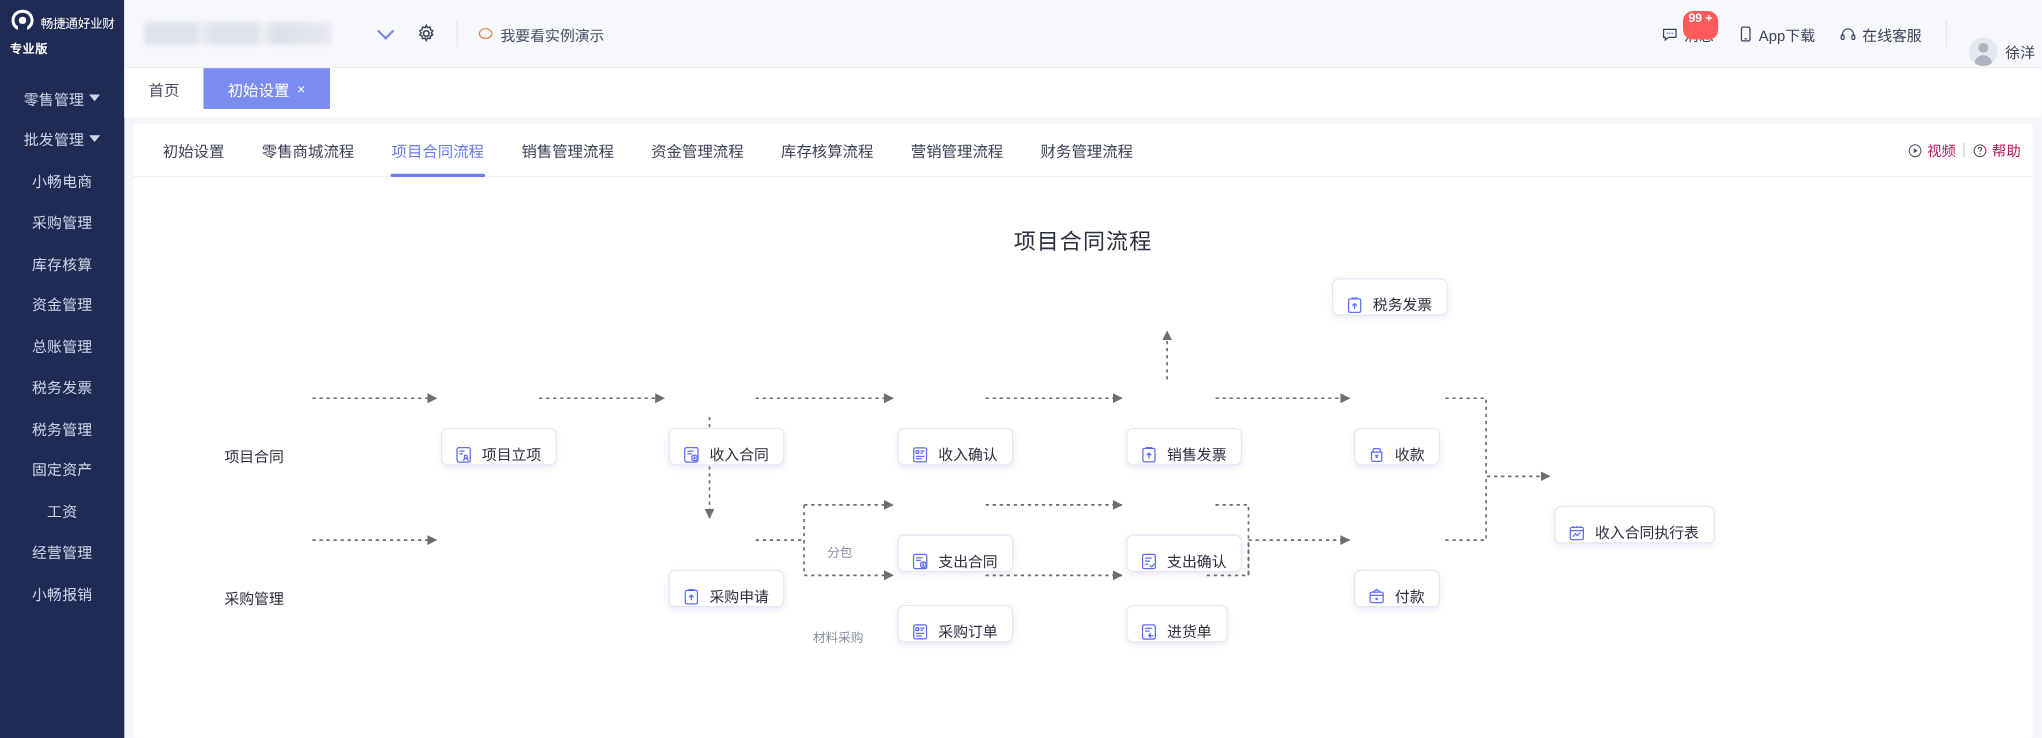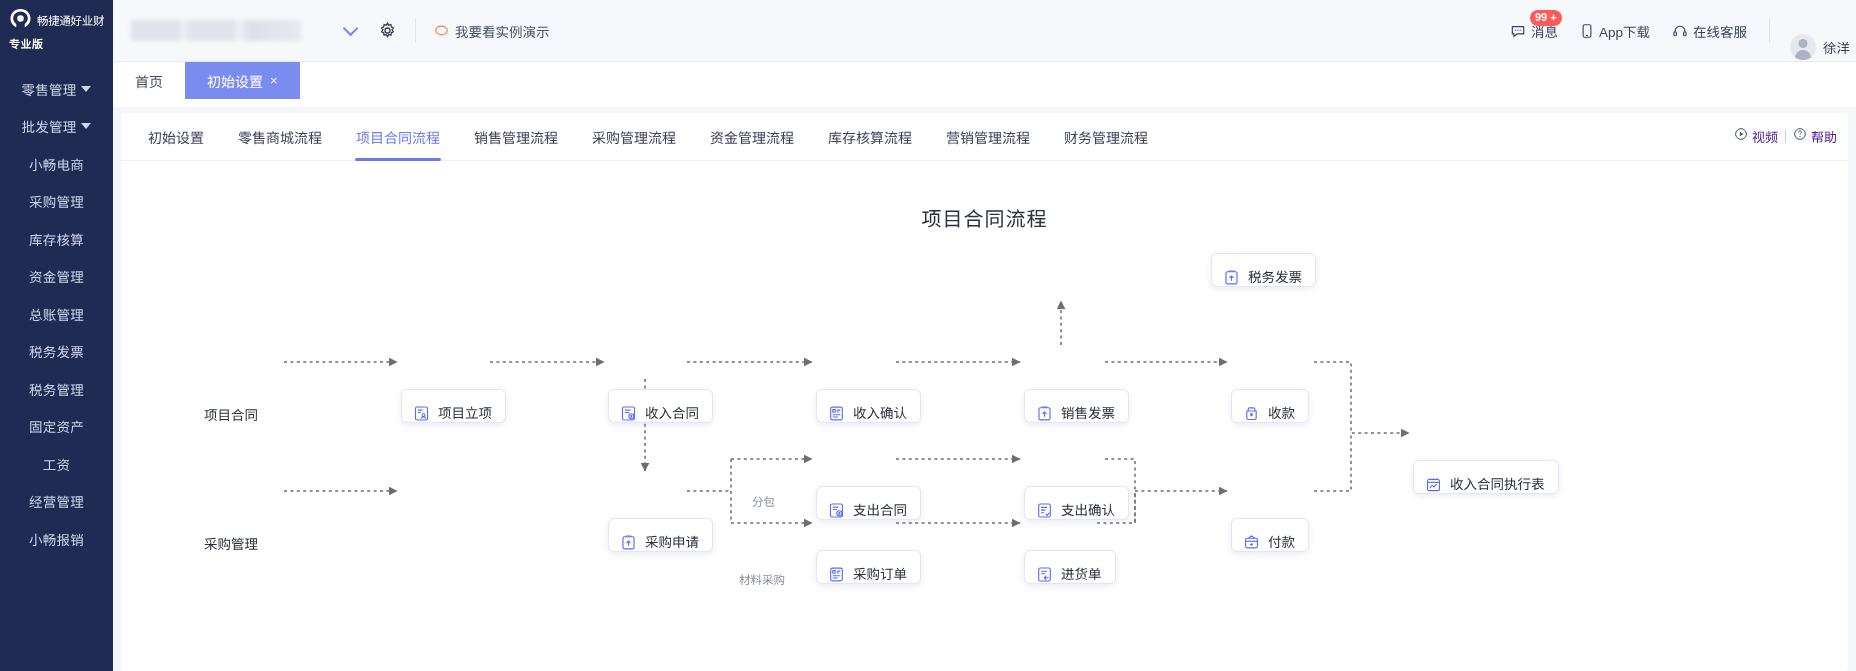--- a/index.html
+++ b/index.html
@@ -72,21 +72,21 @@
     margin-left: auto; display: flex; align-items: center;
     padding-right: 6px; height: 100%;
   }
   .tr-item {
     display: flex; align-items: center; gap: 5px; cursor: pointer;
     color: #3d4257; font-size: 13.5px; margin-left: 22px; position: relative;
   }
   .badge {
     position: absolute; left: 20px; top: -11px;
     background: #ff5a5a; color: #fff; font-size: 11px; font-weight: 700;
-    border-radius: 9px; padding: 1px 5px 2px; line-height: 13px;
+    border-radius: 9px; padding: 1px 5px 12px; line-height: 13px;
     white-space: nowrap;
   }
   .avatar-wrap { display:flex; align-items:center; gap:7px; margin-left: 20px; cursor:pointer;margin-top:32px;}
   .avatar {
     width: 26px; height: 26px; border-radius: 50%; background: #e6e8ef;
     position: relative; overflow: hidden; flex: none;
   }
   .avatar::before {
     content:""; position:absolute; left:50%; top:5px; width:9px; height:9px;
     border-radius:50%; background:#aeb3c2; transform:translateX(-50%);
@@ -126,22 +126,22 @@
   .subtab.active { color: #6a7bf0; }
   .subtab.active::after {
     content: ""; position: absolute; left: 16px; right: 16px; bottom: 0;
     height: 2.5px; background: #6a7bf0; border-radius: 2px;
   }
   .subtabs-right {
     margin-left: auto; display: flex; align-items: center; gap: 0;
     padding-right: 4px;
   }
   .help-link {
-    display: flex; align-items: flex-start; gap: 4px; font-size: 13px;
-    color: #4c1d95; cursor: pointer; padding: 0 7px;
+    display: flex; align-items: center; gap: 4px; font-size: 13px;
+    color: #be185d; cursor: pointer; padding: 0 7px;
   }
   .help-sep { width:1px; height:13px; background:#c9cbd6; }
 
   
   .flow-title {
     text-align: center; font-size: 20px; color: #2b2f3e;
     margin-top: 42px; letter-spacing: 1px; font-weight: 400;
   }
   .canvas {
     position: absolute; left: 0; top: 48px; right: 0; bottom: 0;
@@ -291,21 +291,20 @@
     </div>
 
   <div class="content">
 
     <div class="subtabs">
       <div id="subtabs-host" style="display:flex;align-items:center;">
           <div class="subtab">初始设置</div>
           <div class="subtab">零售商城流程</div>
           <div class="subtab active">项目合同流程</div>
           <div class="subtab">销售管理流程</div>
-          <div class="subtab">采购管理流程</div>
           <div class="subtab">资金管理流程</div>
           <div class="subtab">库存核算流程</div>
           <div class="subtab">营销管理流程</div>
           <div class="subtab">财务管理流程</div>
         </div>
       <div class="subtabs-right">
         <div class="help-link">
           <svg width="14" height="14" viewBox="0 0 24 24" fill="none" stroke="#4a4f63" stroke-width="1.7">
             <circle cx="12" cy="12" r="9.2"></circle>
               <path d="M10 8.2 L16 12 L10 15.8 Z" fill="#4a4f63" stroke="none"></path>

